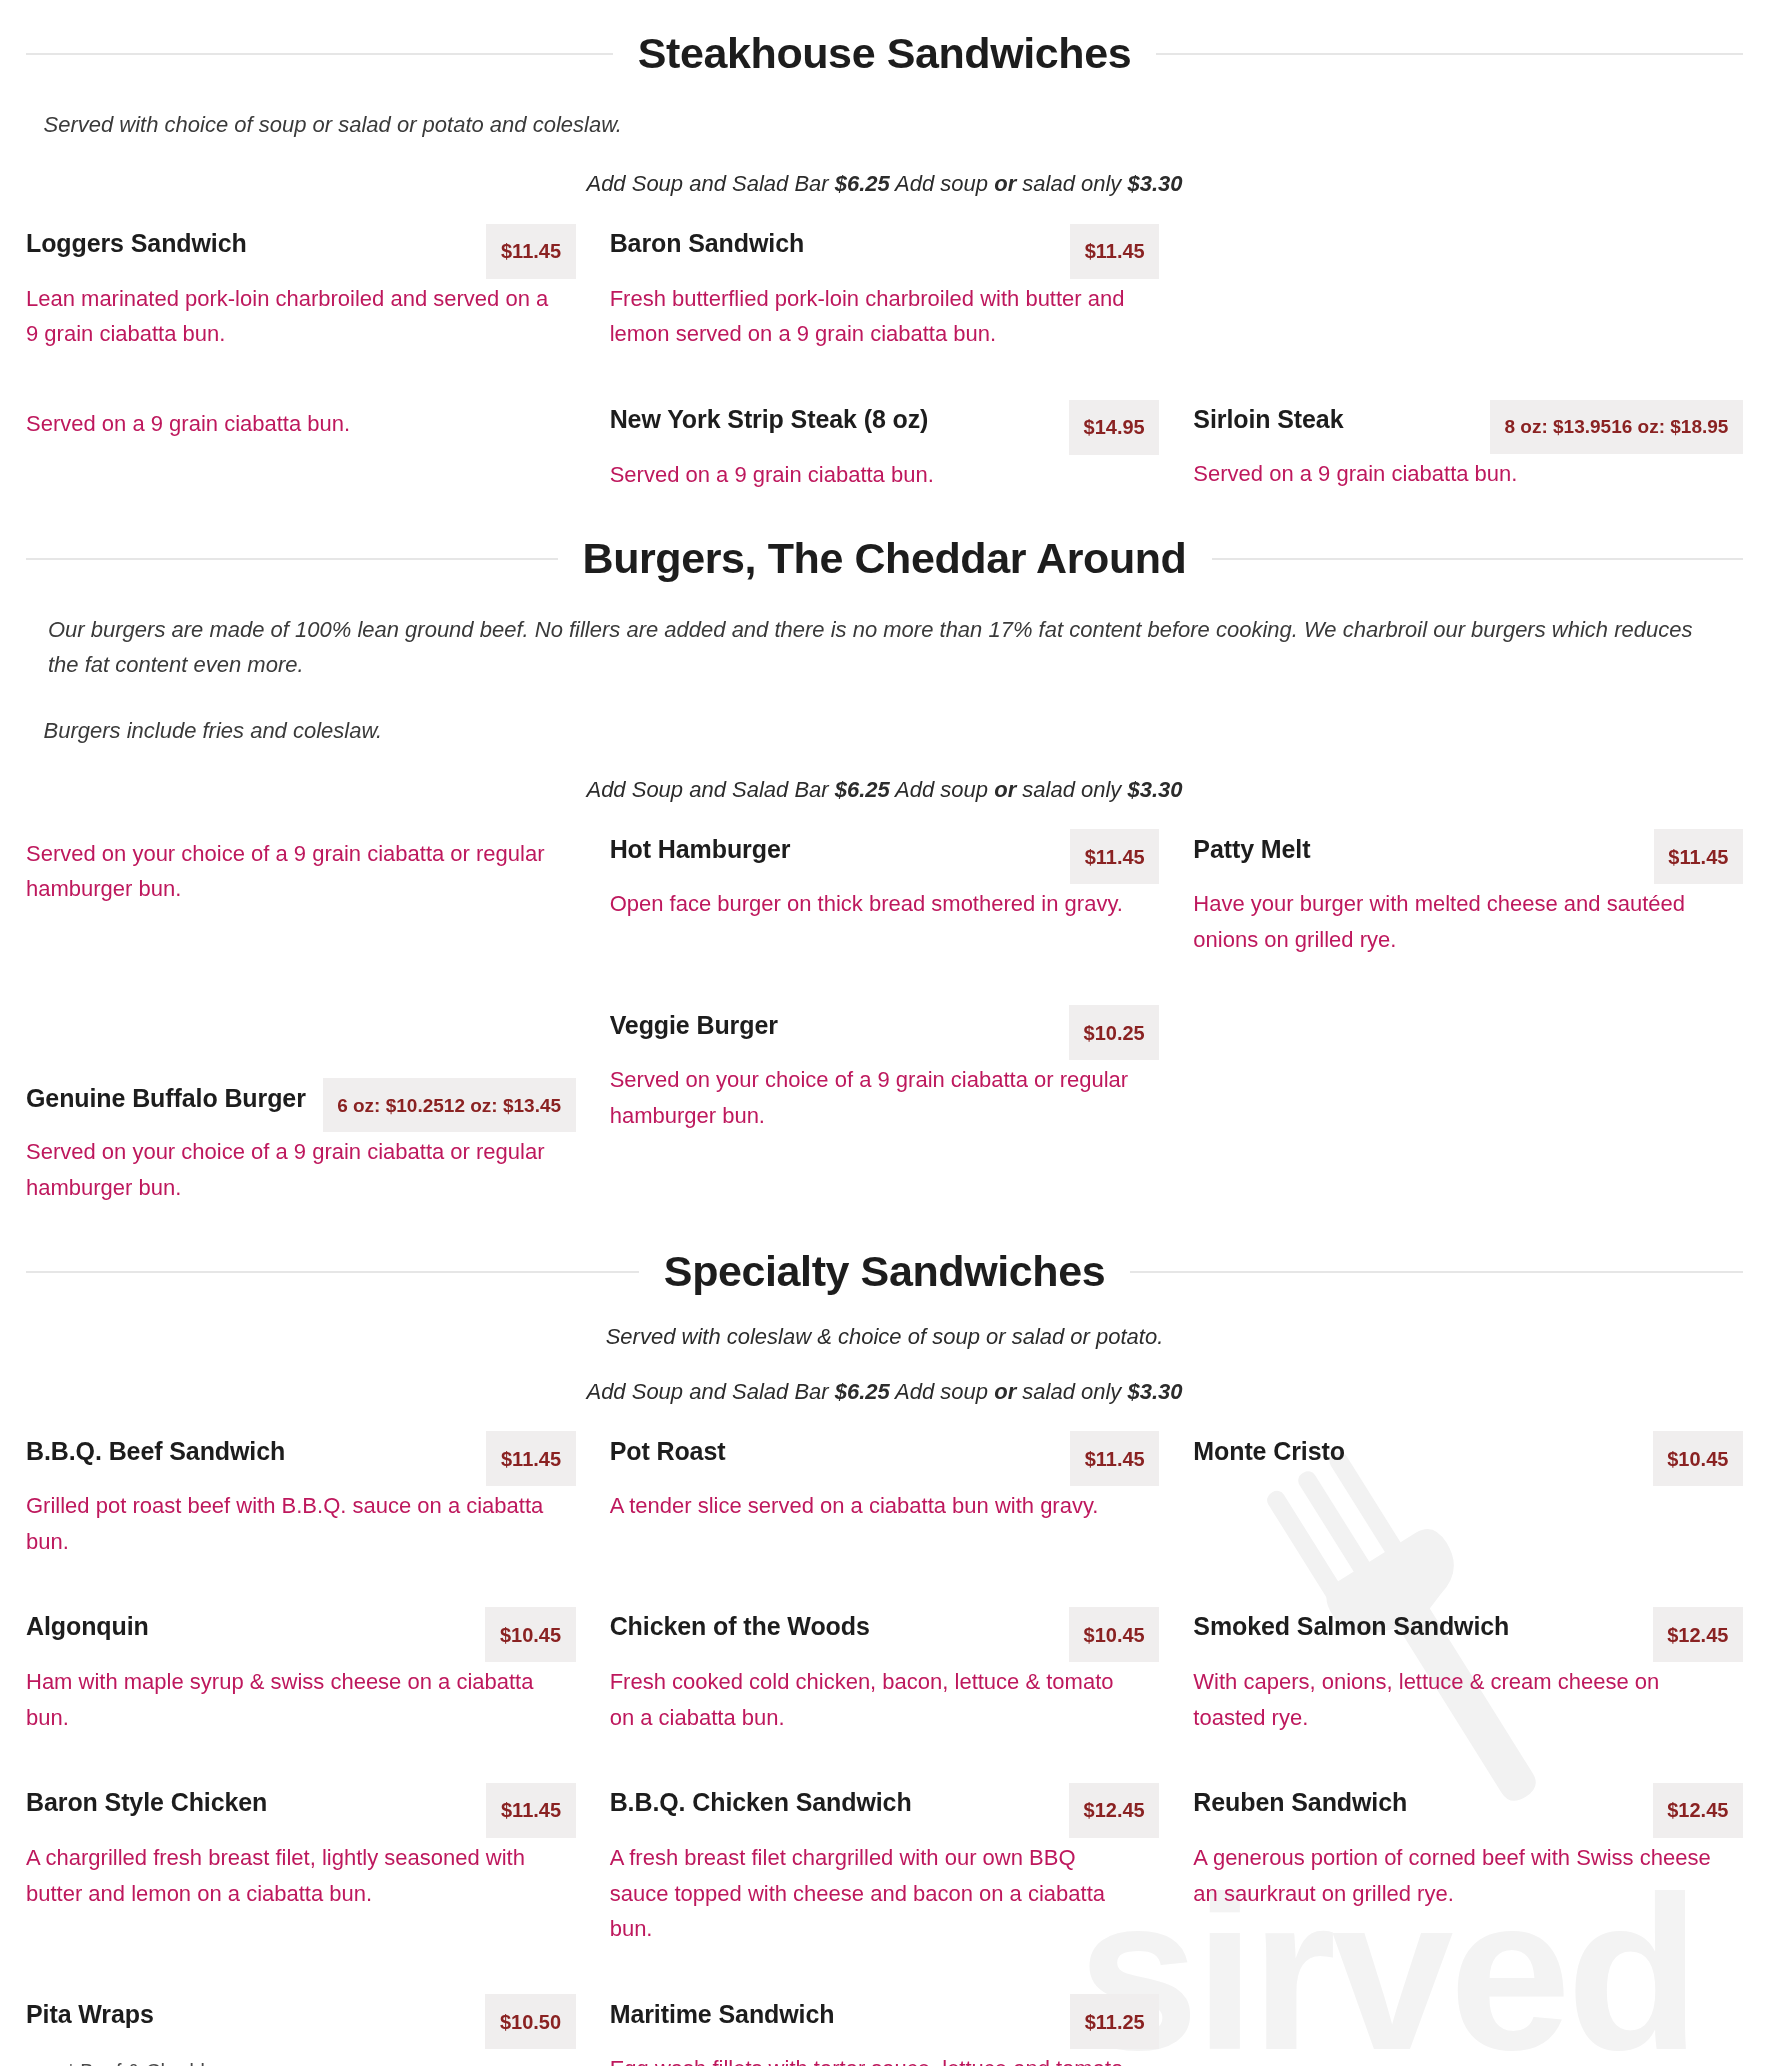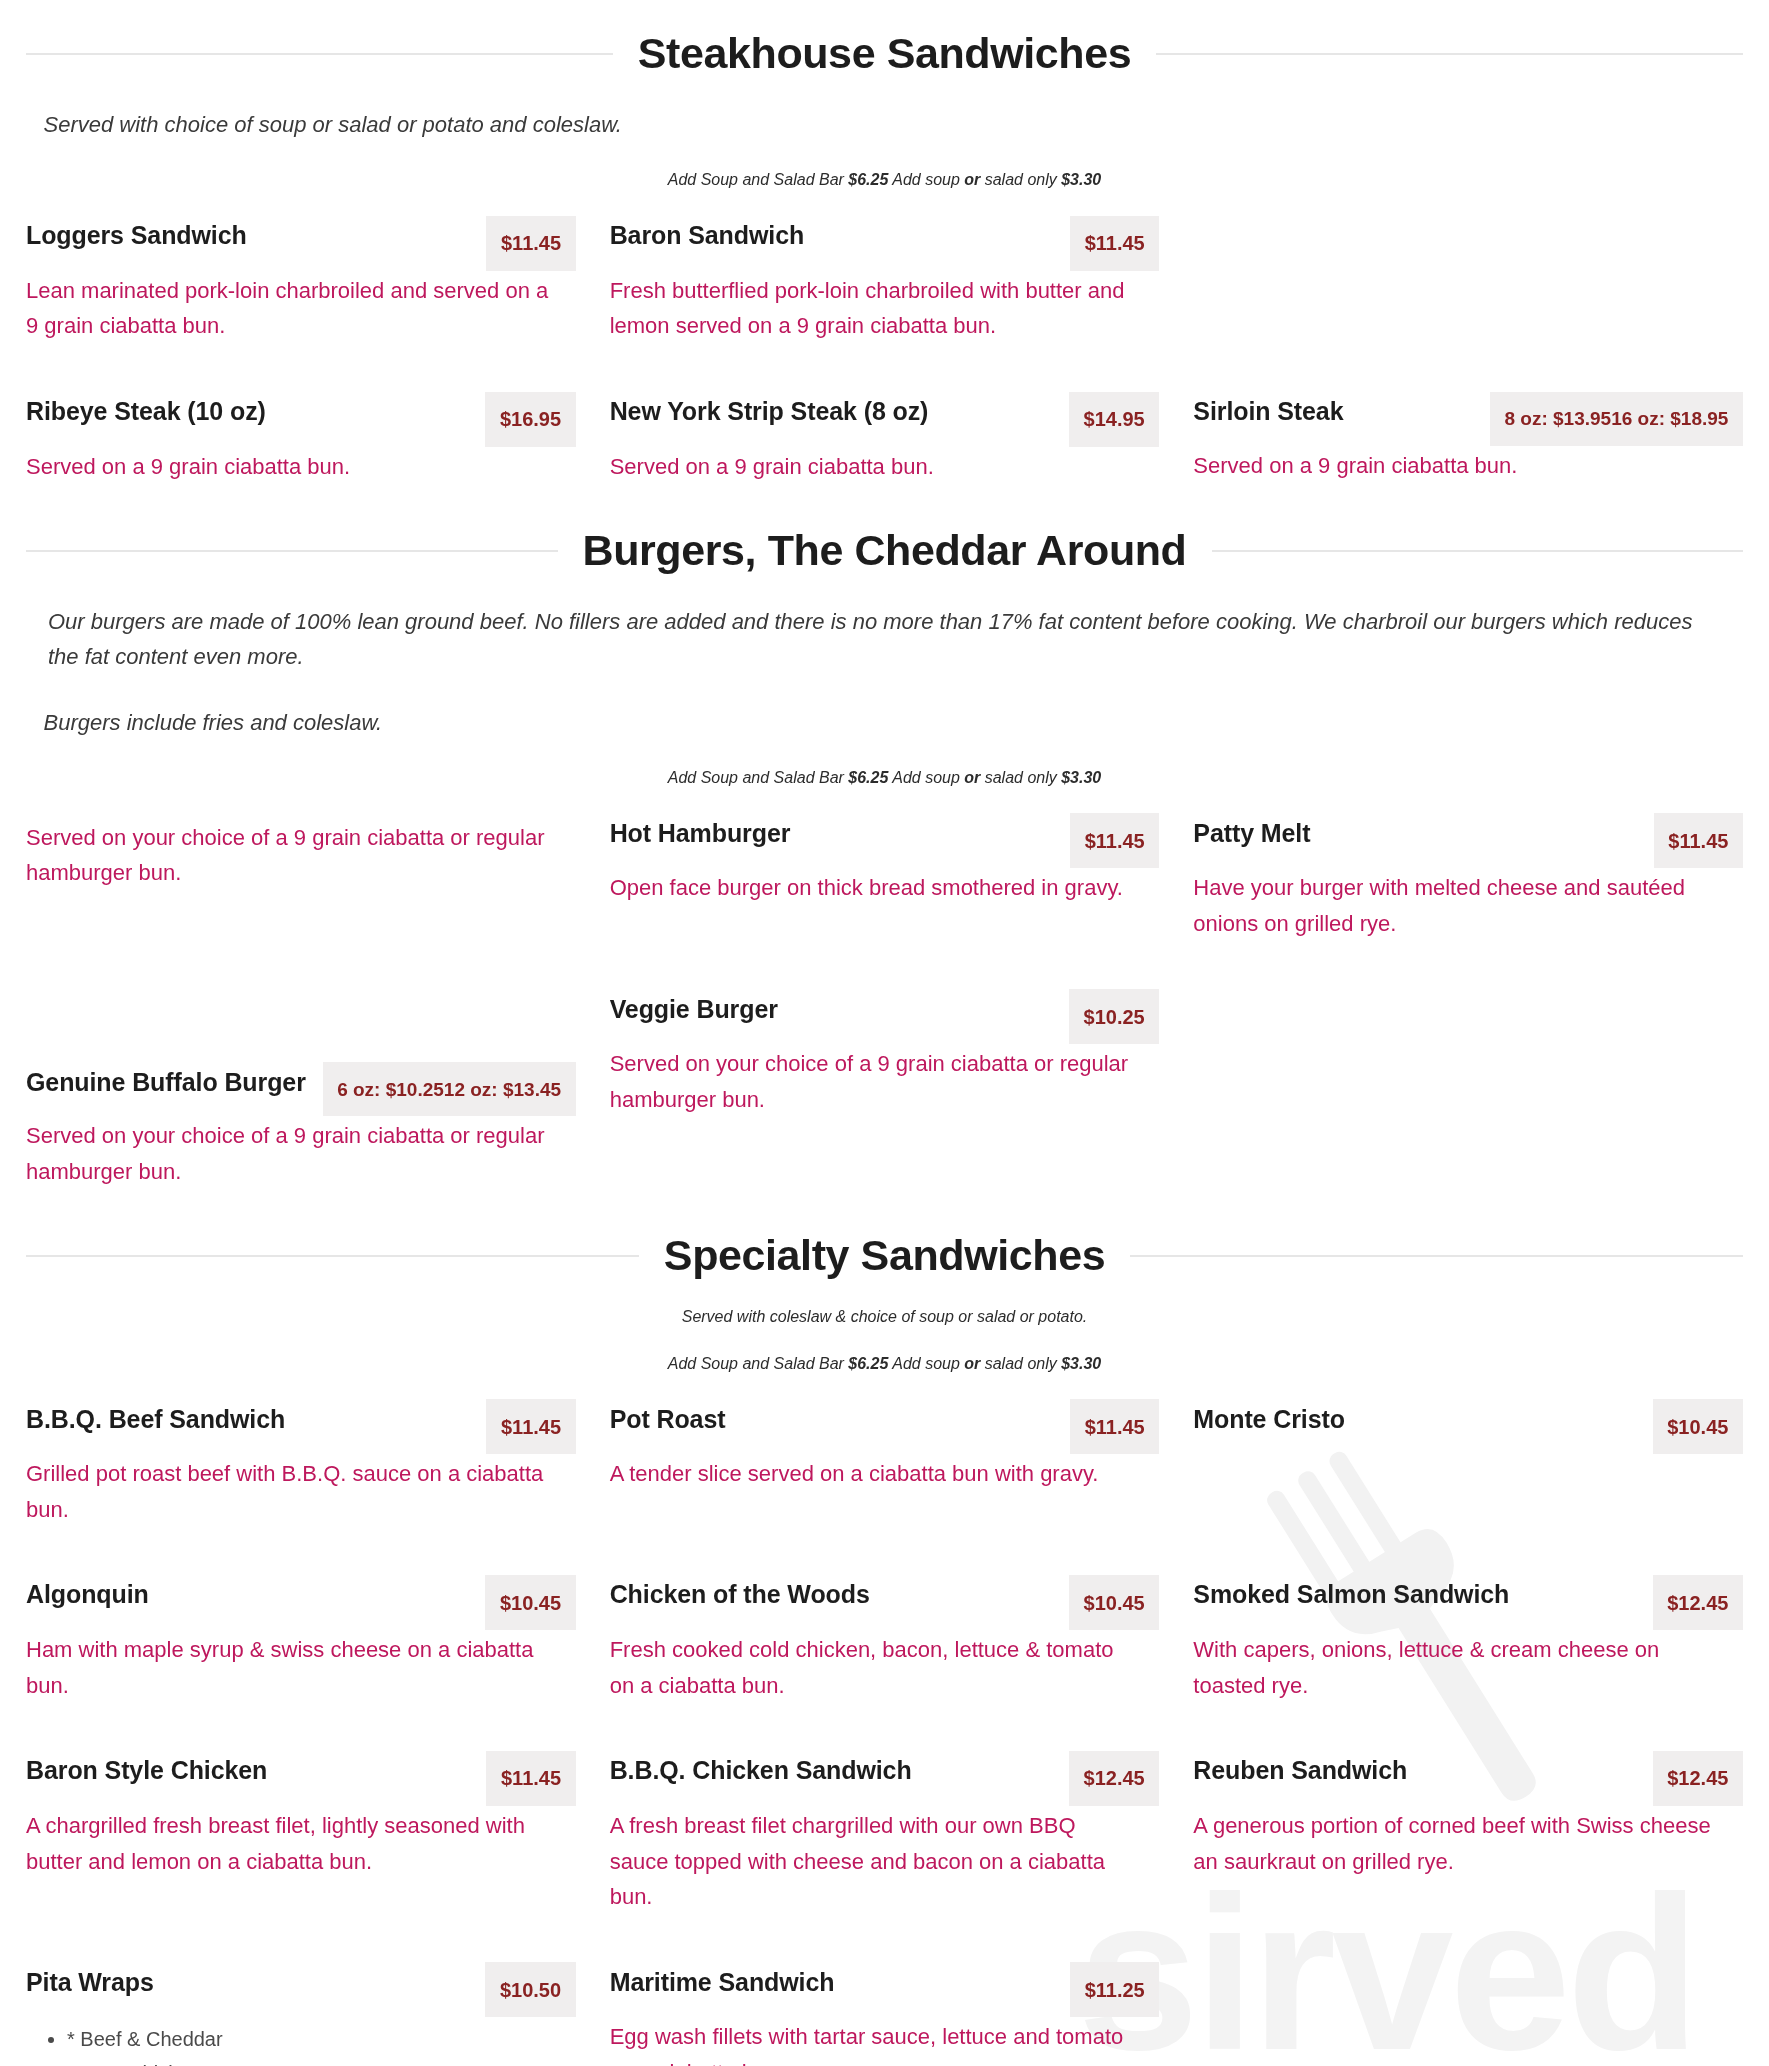--- a/index.html
+++ b/index.html
@@ -75,21 +75,21 @@
     color: #3a3a3a;
     margin-top: 32px;
     line-height: 1.55;
     padding: 0 17.5px;
     font-style: italic;
   }
   .section-note.wide { padding: 0 22px; }
 
   .section-addon {
     text-align: center;
-    font-size: 16px;
+    font-size: 22px;
     font-style: italic;
     color: #2c2c2c;
     margin-top: 29px;
   }
 
   
   .items {
     display: grid;
     grid-template-columns: repeat(3, 1fr);
     column-gap: 34px;
@@ -191,24 +191,20 @@
             <div class="item-head">
               <div class="item-name">Baron Sandwich</div>
               <div class="item-price">$11.45</div>
             </div>
             <div class="item-desc">Fresh butterflied pork-loin charbroiled with butter and lemon served on a 9 grain ciabatta bun.</div>
           </div>
           <div class="item empty"></div>
         </div>
         <div class="items row-gap">
           <div class="item">
-            <div class="item-head">
-              <div class="item-name">Ribeye Steak (10 oz)</div>
-              <div class="item-price">$16.95</div>
-            </div>
             <div class="item-desc">Served on a 9 grain ciabatta bun.</div>
           </div>
           <div class="item">
             <div class="item-head">
               <div class="item-name">New York Strip Steak (8 oz)</div>
               <div class="item-price">$14.95</div>
             </div>
             <div class="item-desc">Served on a 9 grain ciabatta bun.</div>
           </div>
           <div class="item">

